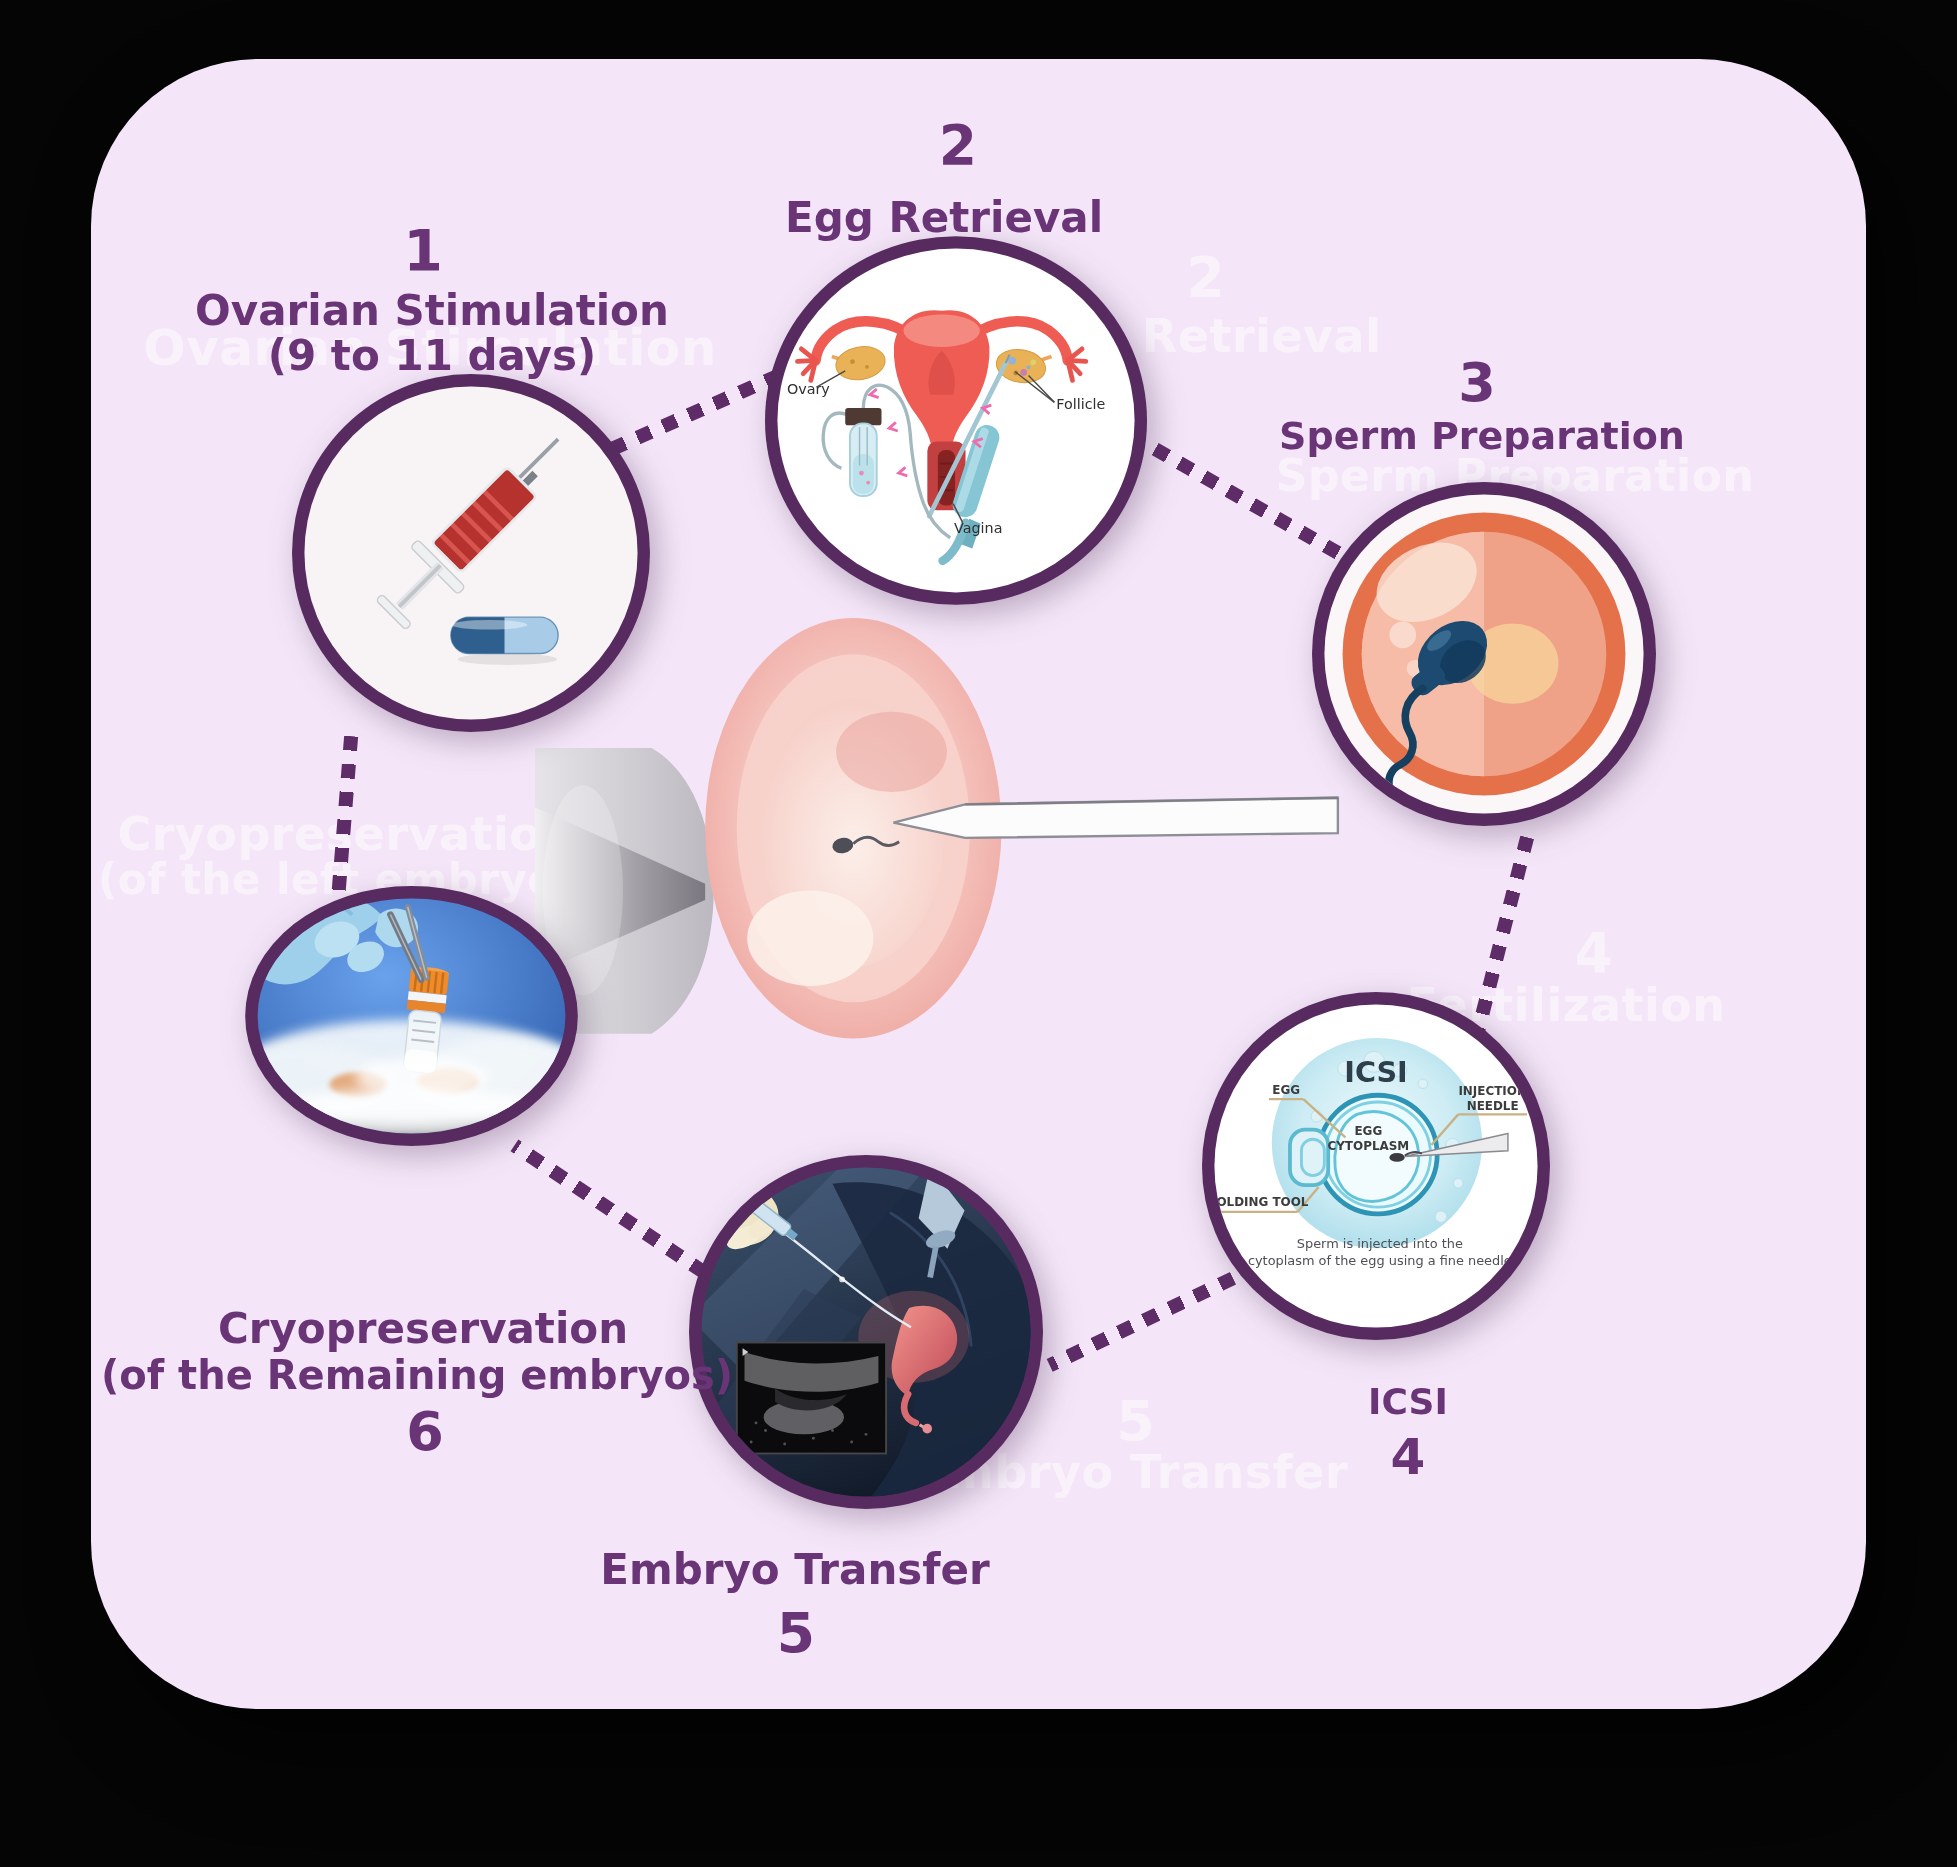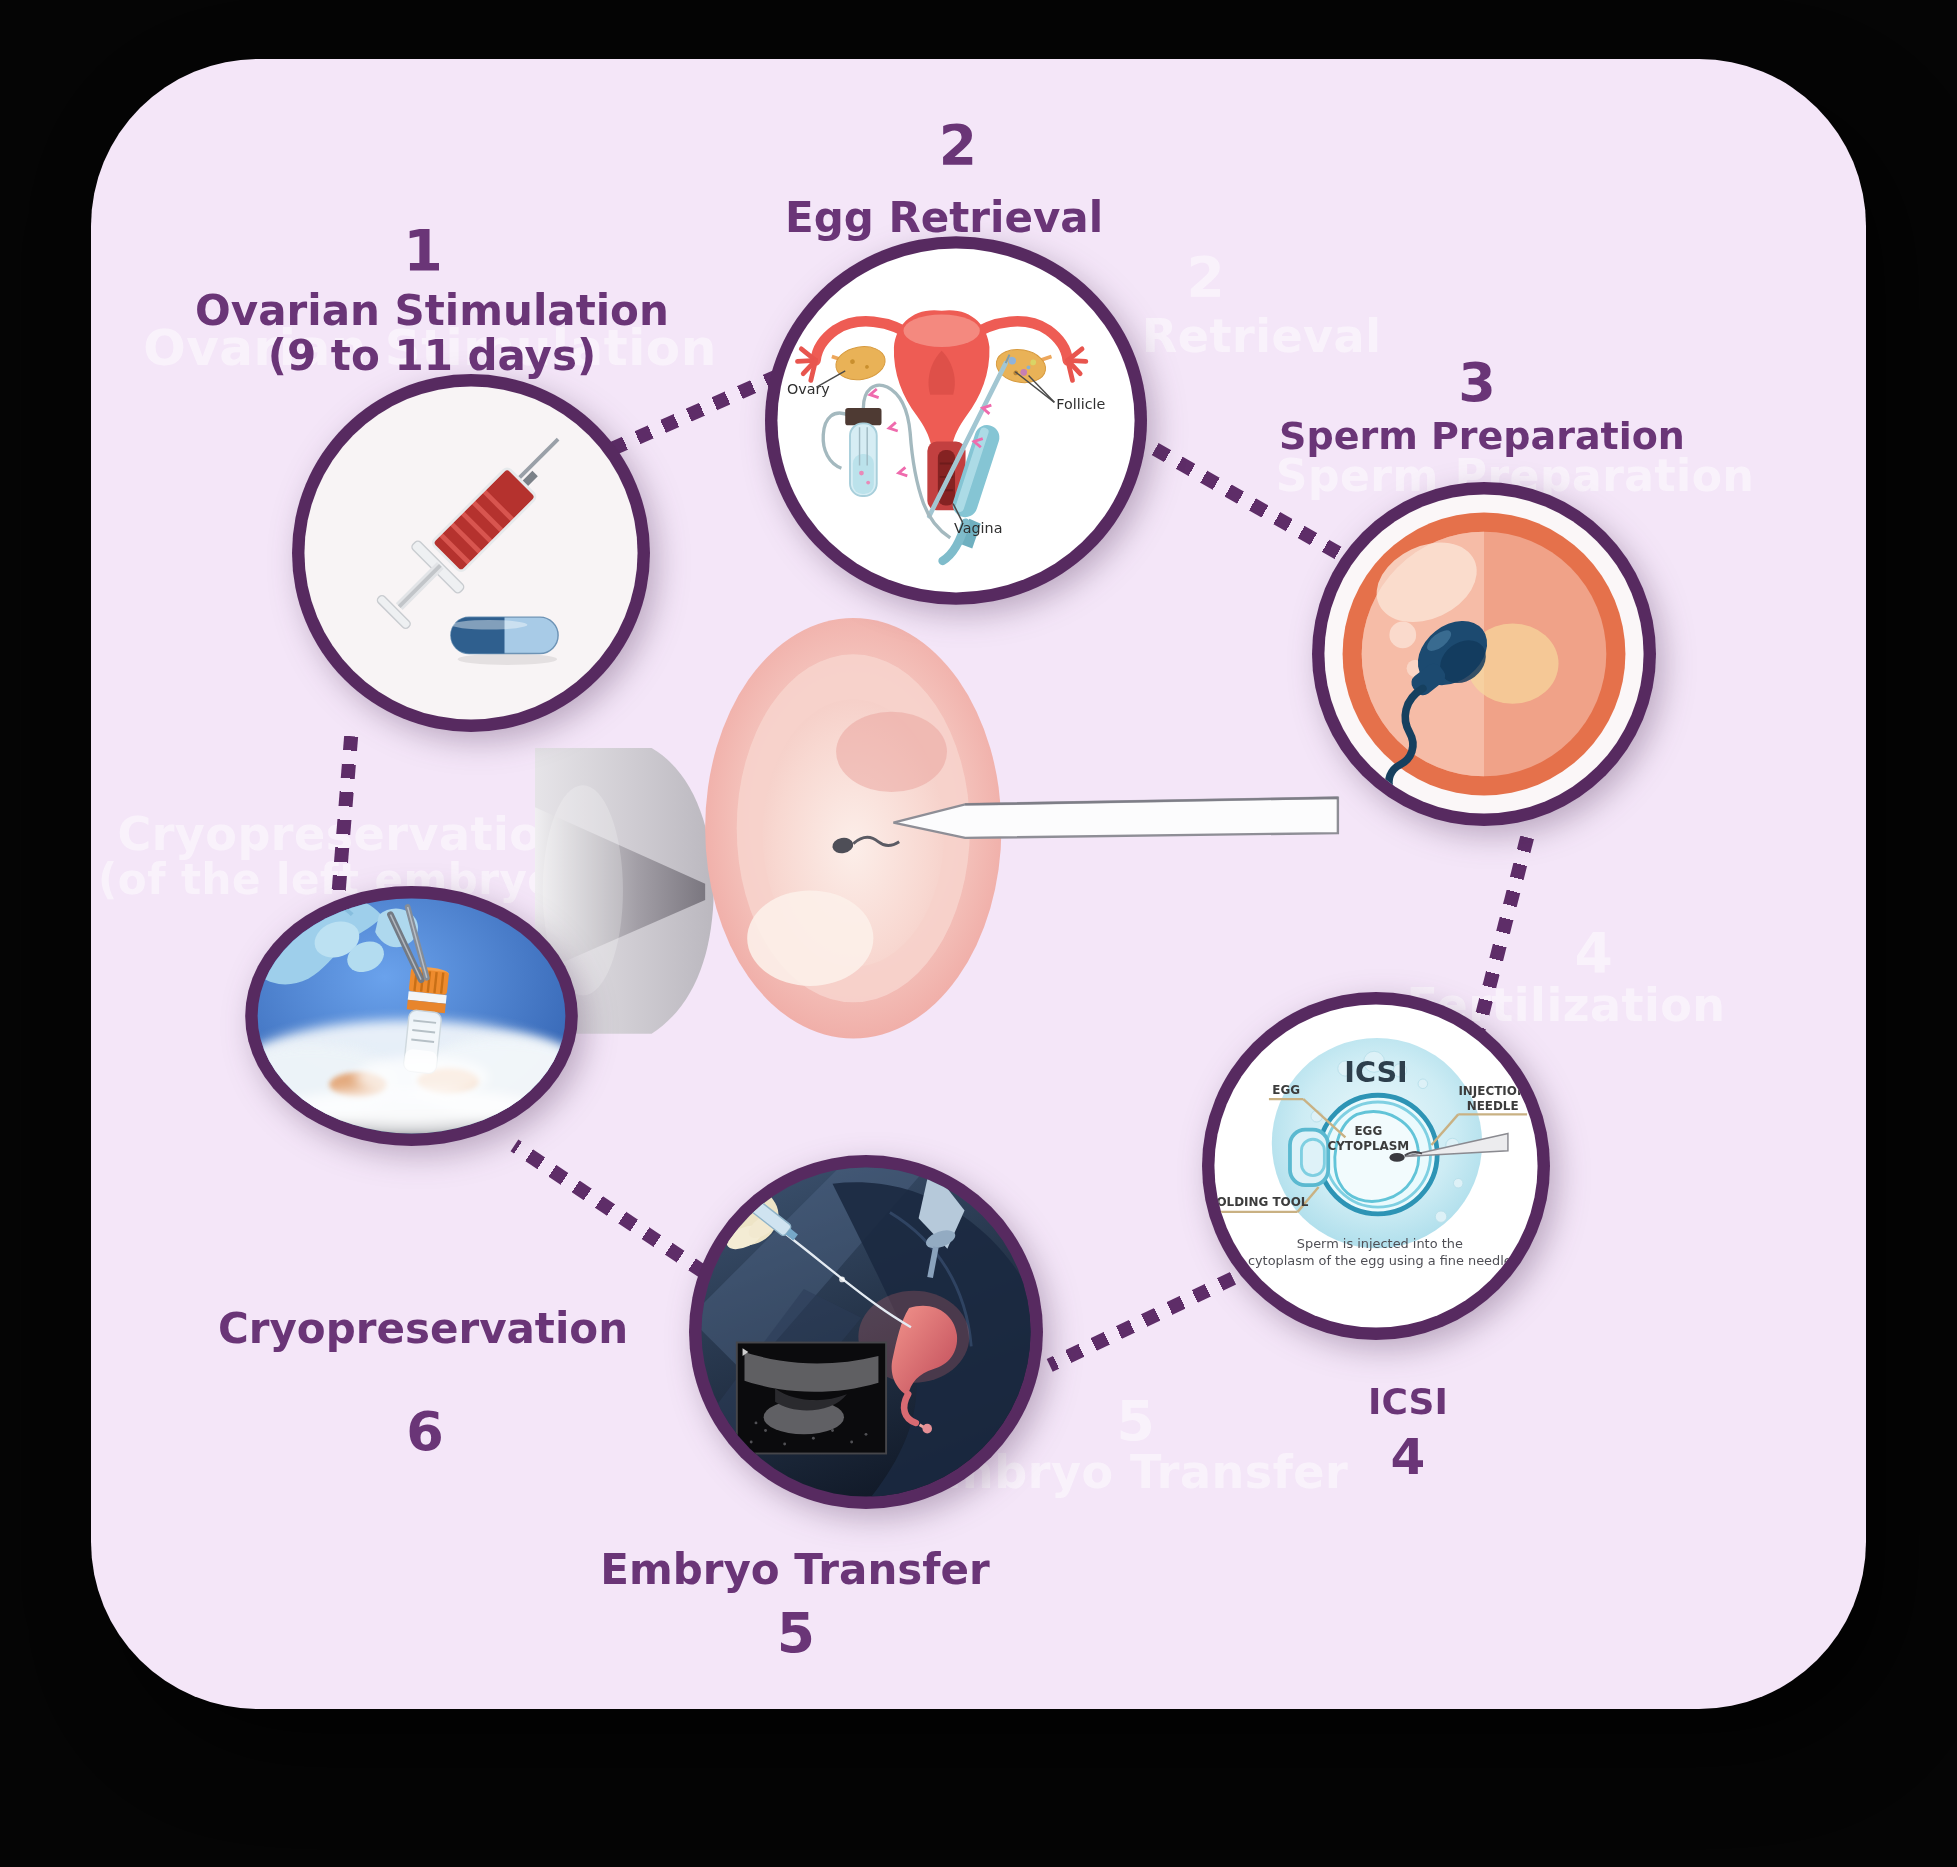--- a/index.html
+++ b/index.html
@@ -462,15 +462,16 @@
   <div class="lbl" style="left:1477px;top:382px;font-size:54px;">3</div>
   <div class="lbl" style="left:1482px;top:436px;font-size:38px;">Sperm Preparation</div>
 
   <div class="lbl" style="left:1408px;top:1401px;font-size:36px;">ICSI</div>
   <div class="lbl" style="left:1408px;top:1457px;font-size:50px;">4</div>
 
   <div class="lbl" style="left:795px;top:1569px;font-size:42px;">Embryo Transfer</div>
   <div class="lbl" style="left:796px;top:1633px;font-size:55px;">5</div>
 
   <div class="lbl" style="left:423px;top:1328px;font-size:42px;">Cryopreservation</div>
+  <div class="lbl" style="left:417px;top:1375px;font-size:40px;">(of the Remaining embryos)</div>
   <div class="lbl" style="left:425px;top:1431px;font-size:54px;">6</div>
 </div>
 
 
 </body></html>

